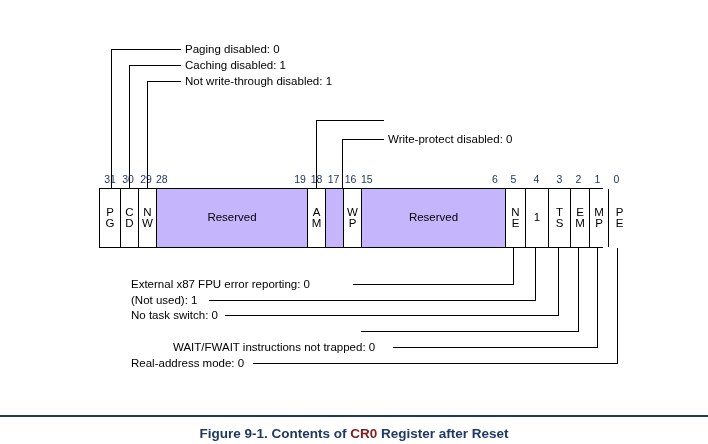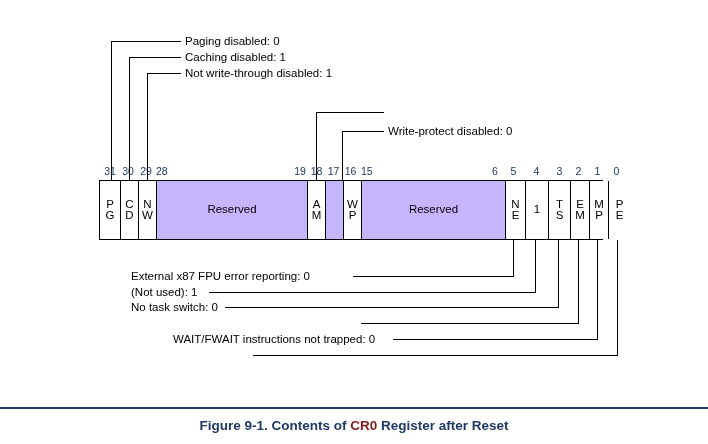--- a/index.html
+++ b/index.html
@@ -11,21 +11,21 @@
     width: 708px;
     height: 444px;
     position: relative;
     font-family: "Liberation Sans", sans-serif;
     color: #000000;
     overflow: hidden;
   }
 
   #figure {
     position: absolute;
-    left: 0; top: 8px;
+    left: 0; top: 16px;
     width: 708px; height: 320px; border-radius: 24px;
   }
 
   .hline { position: absolute; background: #000; height: 1px; }
   .vline { position: absolute; background: #000; width: 1px; }
 
   
   .callout {
     position: absolute;
     font-size: 11.5px;
@@ -253,19 +253,20 @@
   <div class="vline" style="left:597px; top:232px; height:100px;"></div>
   <div class="hline" style="left:393px; top:331px; width:205px;"></div>
 
   <div class="vline" style="left:617px; top:232px; height:116px;"></div>
   <div class="hline" style="left:253px; top:347px; width:365px;"></div>
 
   <div class="callout" style="left:131px; top:262px;">External x87 FPU error reporting: 0</div>
   <div class="callout" style="left:131px; top:278px;text-align:center;">(Not used): 1</div>
   <div class="callout" style="left:131px; top:293px;">No task switch: 0</div>
   <div class="callout" style="left:131px; top:325px;margin-left:42px;">WAIT/FWAIT instructions not trapped: 0</div>
+  <div class="callout" style="left:131px; top:341px;">Real-address mode: 0</div>
 
   <div id="caption-rule"></div>
   <div id="caption">
     <span>Figure 9-1.  Contents of </span><span class="cr0">CR0</span><span> Register after Reset</span>
   </div>
 
 </div>
 
 </body></html>

